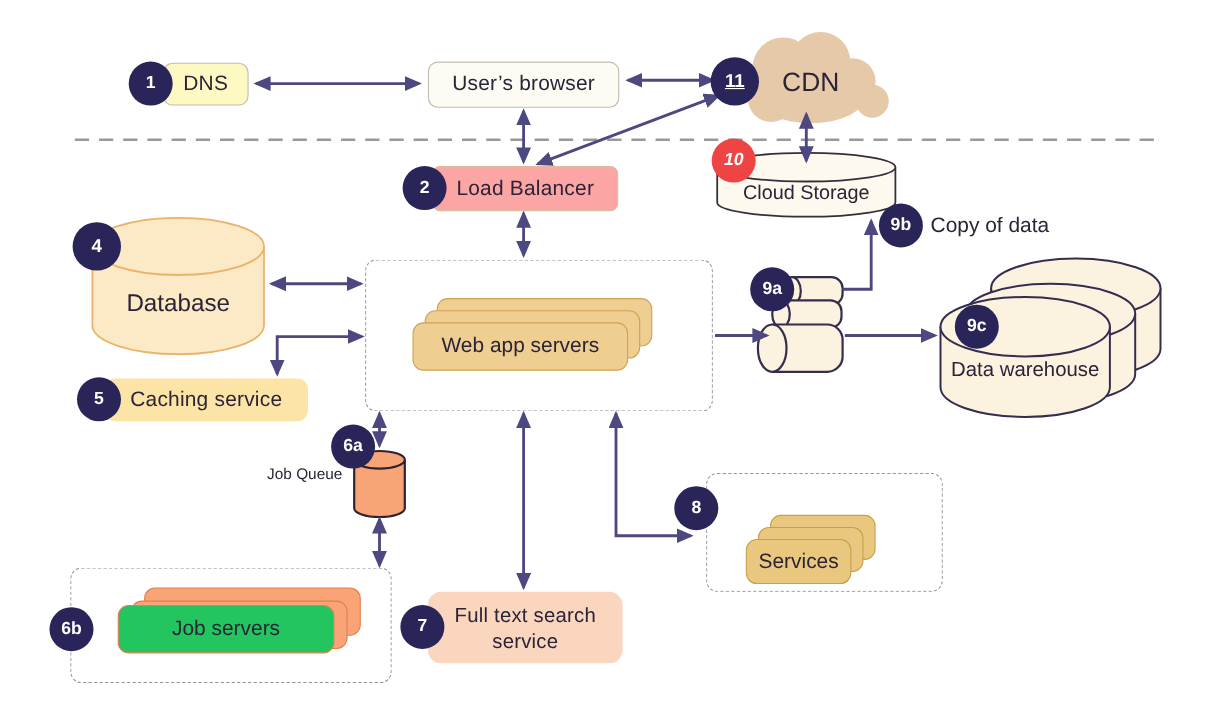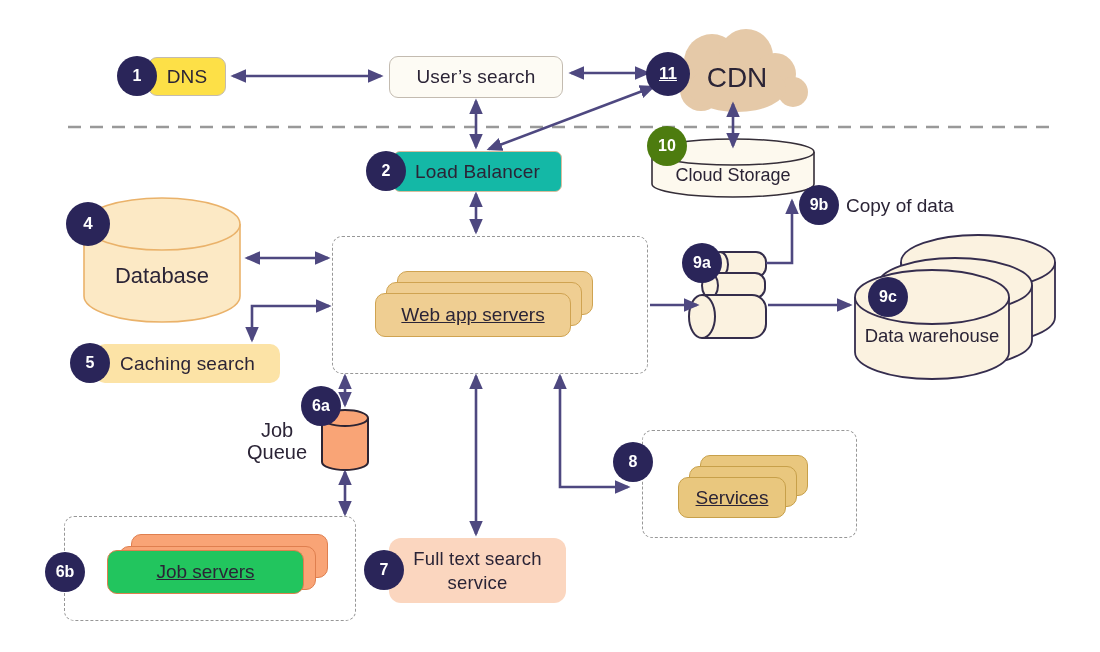--- a/index.html
+++ b/index.html
@@ -10,24 +10,24 @@
   #wires{position:absolute;left:0;top:0;}
   .box{position:absolute;display:flex;align-items:center;justify-content:center;
        font-size:19px;letter-spacing:.2px;box-sizing:border-box;}
   .plain{border:1.5px solid #c3bbb0;border-radius:9px;}
   .lb{border:1px solid #d9bd9d;border-radius:7px;}
   .caching{border-radius:10px;}
   .fulltext{border-radius:12px;text-align:center;line-height:1.25;padding:0 8px;}
   .dashedbox{position:absolute;border:1.6px dashed #979797;border-radius:10px;box-sizing:border-box;}
   .stack{position:absolute;}
   .stackbox{position:absolute;box-sizing:border-box;border-radius:10px;
-            display:flex;align-items:center;justify-content:center;font-size:19px;text-decoration:underline;}
+            display:flex;align-items:center;justify-content:center;font-size:19px;}
   .wa{width:196px;height:44px;border:1.5px solid #cfa351;}
   .jb{width:197px;height:44px;border:1.5px solid #df7f4f;}
-  .sv{width:108px;height:41px;border:1.5px solid #c7a04a;}
+  .sv{width:96px;height:41px;border:1.5px solid #c7a04a;margin-top:13px;}
   .badge{position:absolute;width:40px;height:40px;border-radius:50%;
          display:flex;align-items:center;justify-content:center;
          color:#ffffff;font-weight:700;font-size:16px;transform:translate(-50%,-50%);}
   .badge.big{width:44px;height:44px;font-size:17px;}
   .lbl{position:absolute;font-size:22px;}
   .ctr{text-align:center;}
 </style>
 </head>
 <body>
 
@@ -100,34 +100,34 @@
       <line x1="650" y1="305" x2="697" y2="305" marker-end="url(#ah)"></line>
       <line x1="768" y1="305" x2="850" y2="305" marker-end="url(#ah)"></line>
       <polyline points="766,263 792,263 792,201" marker-end="url(#ah)"></polyline>
     </g>
   </svg>
 
   <div class="dashedbox" style="left:332px;top:236px;width:316px;height:138px;"></div>
   <div class="dashedbox" style="left:64px;top:516px;width:292px;height:105px;"></div>
   <div class="dashedbox" style="left:642px;top:430px;width:215px;height:108px;"></div>
 
-  <div class="box plain" style="left: 148px; top: 57px; width: 78px; height: 39px; background-color: #fde047;">
+  <div class="box plain" style="left: 148px; top: 57px; width: 78px; height: 39px; background-color: #fef9c3;">
     <span>DNS</span>
   </div>
 
   <div class="box plain" style="left: 389px; top: 56px; width: 174px; height: 42px; background-color: rgb(253, 251, 244);">
-    <span>User’s search</span>
+    <span>User’s browser</span>
   </div>
 
-  <div class="box lb" style="left: 393px; top: 151px; width: 169px; height: 41px; background-color: #14b8a6;">
+  <div class="box lb" style="left: 393px; top: 151px; width: 169px; height: 41px; background-color: #fca5a5;">
     <span>Load Balancer</span>
   </div>
 
   <div class="box caching" style="left: 95px; top: 344px; width: 185px; height: 39px; background-color: rgb(252, 227, 166);">
-    <span>Caching search</span>
+    <span>Caching service</span>
   </div>
 
   <div class="box fulltext" style="left: 389px; top: 538px; width: 177px; height: 65px; font-size: 18.5px; background-color: rgb(251, 214, 191);">
     <span>Full text search service</span>
   </div>
 
   <div class="stack" style="left:375px;top:271px;width:220px;height:68px;">
     <div class="stackbox wa" style="left: 22px; top: 0px; background-color: rgb(239, 206, 146);"></div>
     <div class="stackbox wa" style="left: 11px; top: 11px; background-color: rgb(239, 206, 146);"></div>
     <div class="stackbox wa" style="left: 0px; top: 22px; background-color: rgb(239, 206, 146);">
@@ -144,34 +144,34 @@
   </div>
 
   <div class="stack" style="left:678px;top:455px;width:140px;height:64px;">
     <div class="stackbox sv" style="left: 22px; top: 0px; background-color: rgb(233, 199, 126);"></div>
     <div class="stackbox sv" style="left: 11px; top: 11px; background-color: rgb(233, 199, 126);"></div>
     <div class="stackbox sv" style="left: 0px; top: 22px; background-color: rgb(233, 199, 126);">
       <span>Services</span>
     </div>
   </div>
 
-  <div class="lbl ctr" style="left:697px;top:62px;width:80px;font-size:28px;">CDN</div>
+  <div class="lbl ctr" style="left:697px;top:62px;width:80px;font-size:24px;">CDN</div>
   <div class="lbl ctr" style="left:653px;top:165px;width:160px;font-size:18px;">Cloud Storage</div>
   <div class="lbl ctr" style="left:92px;top:263px;width:140px;">Database</div>
-  <div class="lbl ctr" style="left:237px;top:419px;width:80px;font-size:20px;line-height:22px;">Job Queue</div>
+  <div class="lbl ctr" style="left:237px;top:419px;width:80px;font-size:14px;line-height:22px;">Job Queue</div>
   <div class="lbl" style="left:846px;top:195px;font-size:19px;white-space:nowrap;">Copy of data</div>
   <div class="lbl ctr" style="left:857px;top:325px;width:150px;font-size:18.5px;line-height:22px;">Data warehouse</div>
 
   <div class="badge" style="left: 137px; top: 76px; background-color: rgb(42, 37, 89);">1</div>
   <div class="badge" style="left: 386px; top: 171px; background-color: rgb(42, 37, 89);">2</div>
   <div class="badge big" style="left: 88px; top: 224px; background-color: rgb(42, 37, 89);">4</div>
   <div class="badge" style="left: 90px; top: 363px; background-color: rgb(42, 37, 89);">5</div>
   <div class="badge" style="left: 321px; top: 406px; background-color: rgb(42, 37, 89);">6a</div>
   <div class="badge" style="left: 65px; top: 572px; background-color: rgb(42, 37, 89);">6b</div>
   <div class="badge" style="left: 384px; top: 570px; background-color: rgb(42, 37, 89);">7</div>
   <div class="badge" style="left: 633px; top: 462px; background-color: rgb(42, 37, 89);">8</div>
   <div class="badge" style="left: 702px; top: 263px; background-color: rgb(42, 37, 89);">9a</div>
   <div class="badge" style="left: 819px; top: 205px; background-color: rgb(42, 37, 89);">9b</div>
   <div class="badge" style="left: 888px; top: 297px; background-color: rgb(42, 37, 89);">9c</div>
-  <div class="badge" style="left: 667px; top: 146px; background-color: #4d7c0f;">10</div>
+  <div class="badge" style="left: 667px; top: 146px; background-color: #ef4444; font-style: italic;">10</div>
   <div class="badge big" style="left: 668px; top: 74px; background-color: rgb(42, 37, 89); text-decoration: underline;">11</div>
 
 </div>
 
 </body></html>

